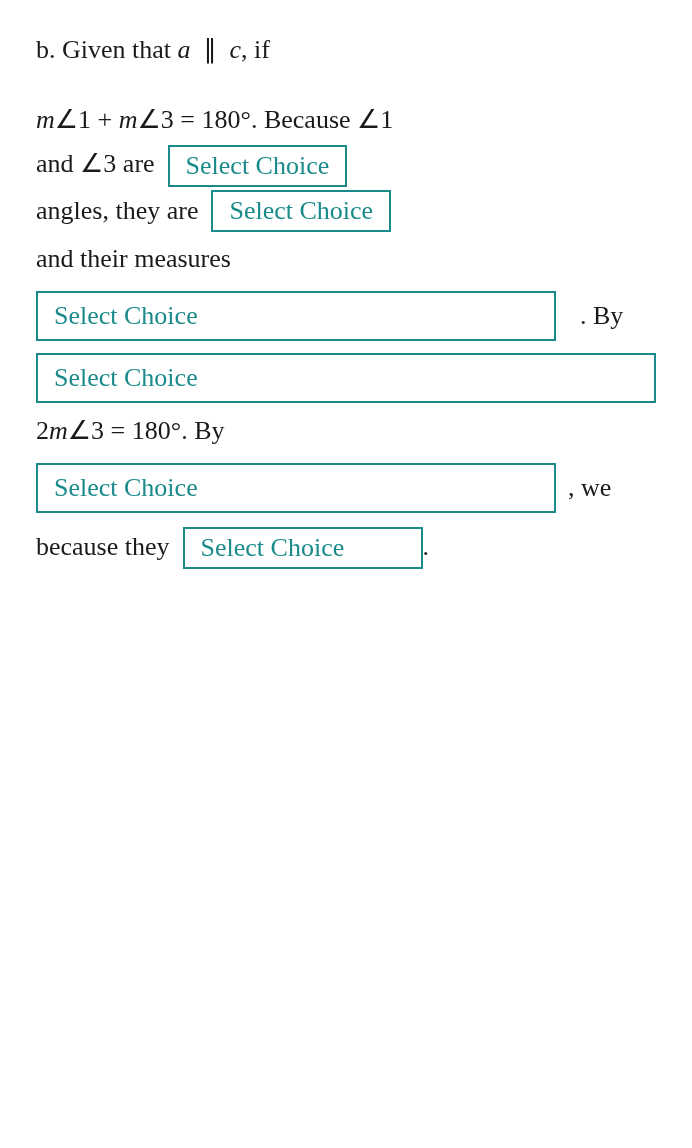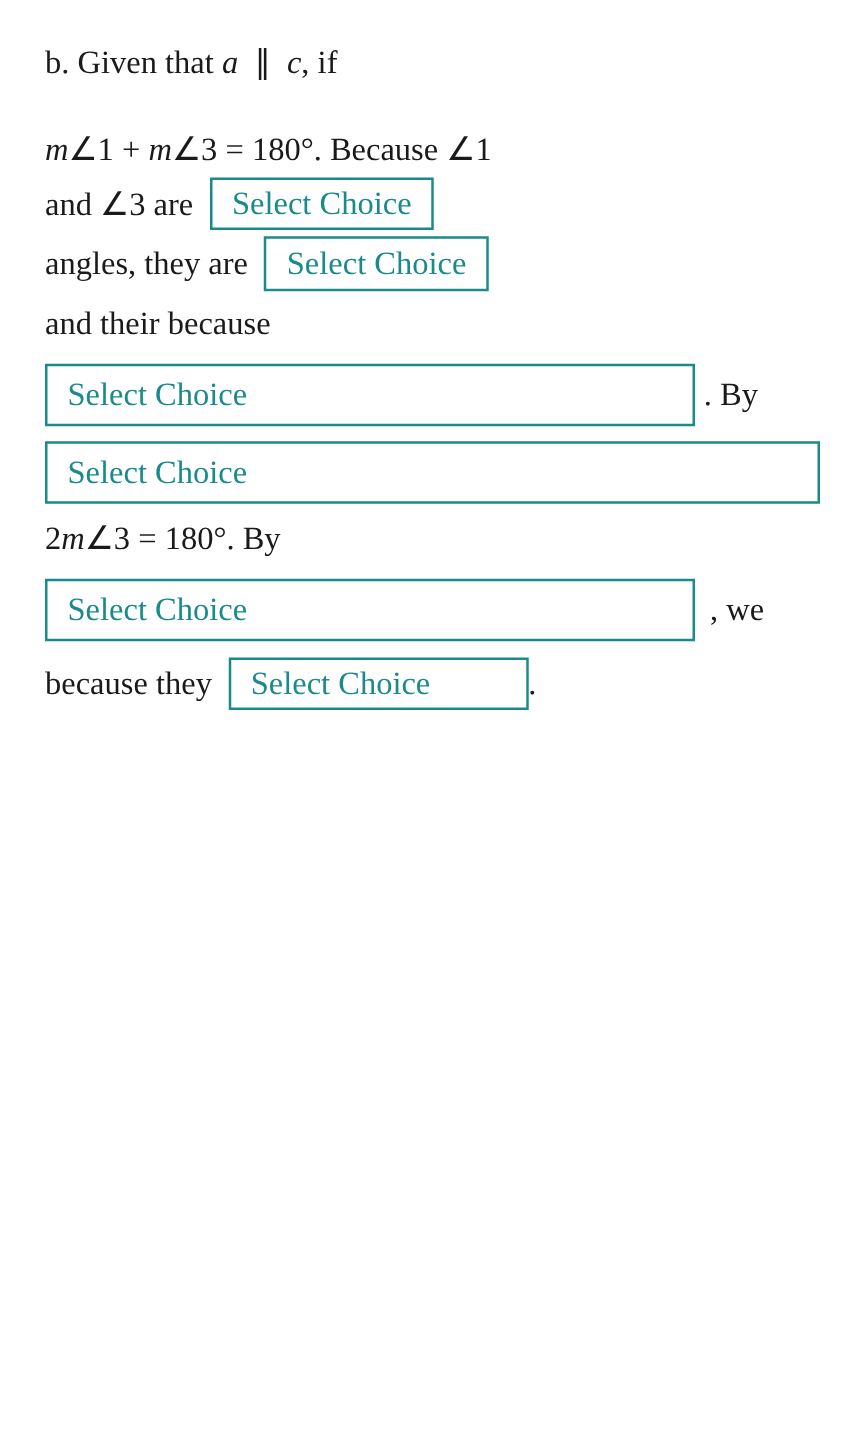--- a/index.html
+++ b/index.html
@@ -78,52 +78,52 @@
     b. Given that <em>a</em> &nbsp;∥&nbsp; <em>c</em>, if
   </div>
 </div>
 
 <div class="proof-body">
 
   <div>
     <em>m</em>∠1 + <em>m</em>∠3 = 180°. Because ∠1
   </div>
 
-  <div style="display:flex; align-items:flex-start; flex-wrap:wrap; margin-bottom:2px;">
+  <div style="display:flex; align-items:flex-end; flex-wrap:wrap; margin-bottom:2px;">
     <span>and ∠3 are &nbsp;</span>
     <button class="inline-select">Select Choice</button>
   </div>
 
-  <div style="display:flex; flex-wrap:wrap; margin-bottom:2px;">
+  <div style="display:flex; align-items:center; flex-wrap:wrap; margin-bottom:2px;">
     <span>angles, they are &nbsp;</span>
     <button class="inline-select">Select Choice</button>
   </div>
 
   <div style="margin-top:4px;">
-    and their because
+    and their measures
   </div>
 
   <div style="display:flex; align-items:center; margin: 4px 0;">
     <button class="block-select">Select Choice</button>
-    <span style="margin-left:7px;">. By</span>
+    <span style="margin-left:24px;">. By</span>
   </div>
 
   <div style="margin: 4px 0;">
     <button class="block-select-wide">Select Choice</button>
   </div>
 
   <div>
     2<em>m</em>∠3 = 180°. By
   </div>
 
   <div style="display:flex; align-items:center; margin: 4px 0;">
     <button class="block-select">Select Choice</button>
     <span style="margin-left:12px;">, we</span>
   </div>
 
 
-  <div style="display:flex; align-items:center; flex-wrap:wrap; margin-top:6px;">
+  <div style="display:flex; align-items:flex-end; flex-wrap:wrap; margin-top:6px;">
     <span>because they &nbsp;</span>
     <button class="inline-select" style="min-width:240px;">Select Choice</button>
     <span>.</span>
   </div>
 
 </div>
 
 </body></html>

